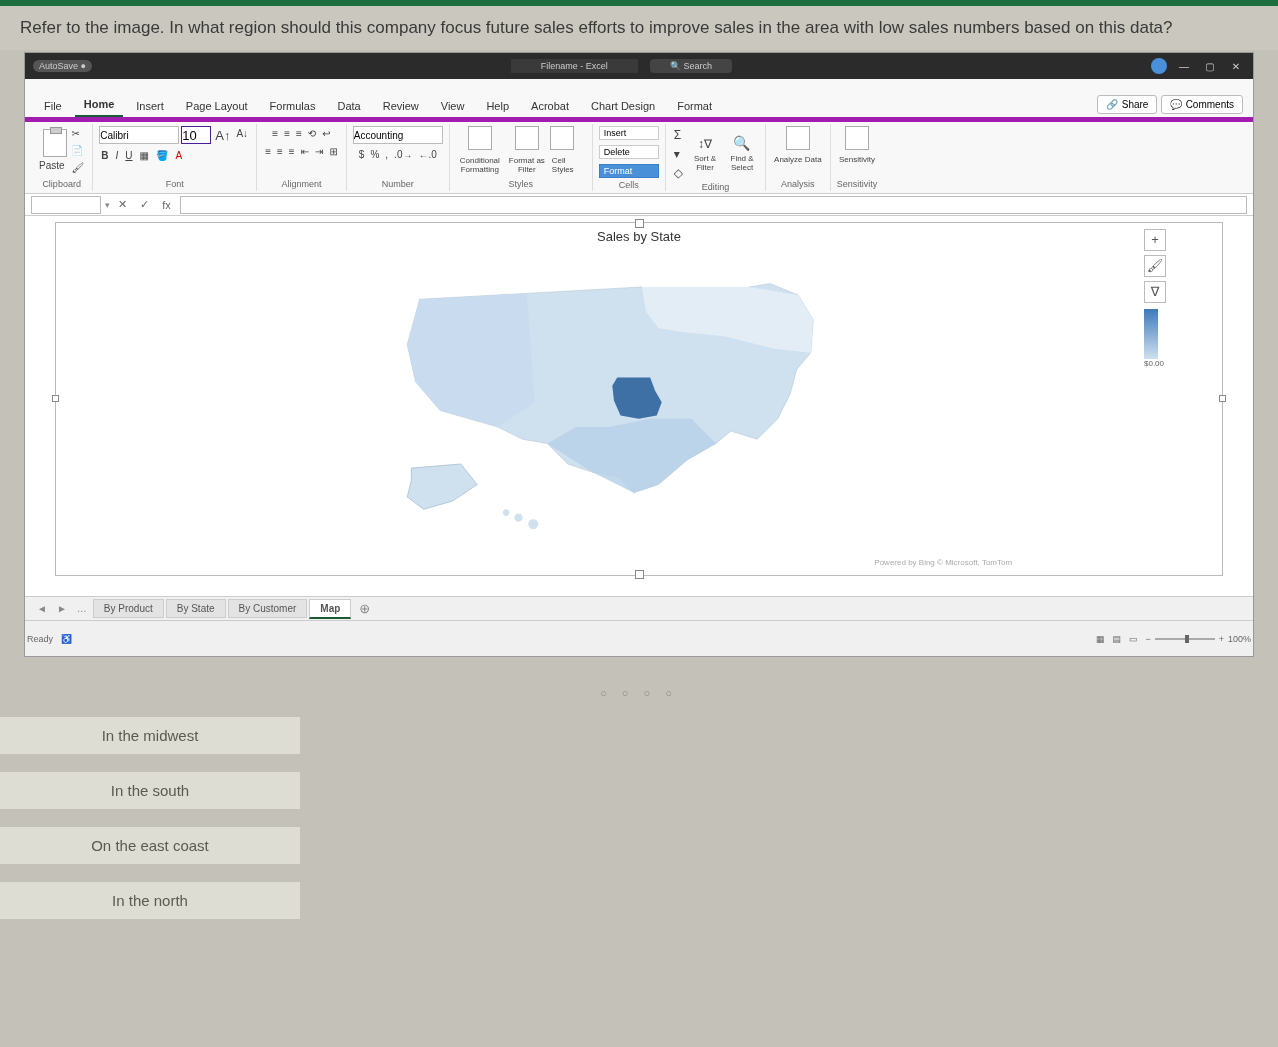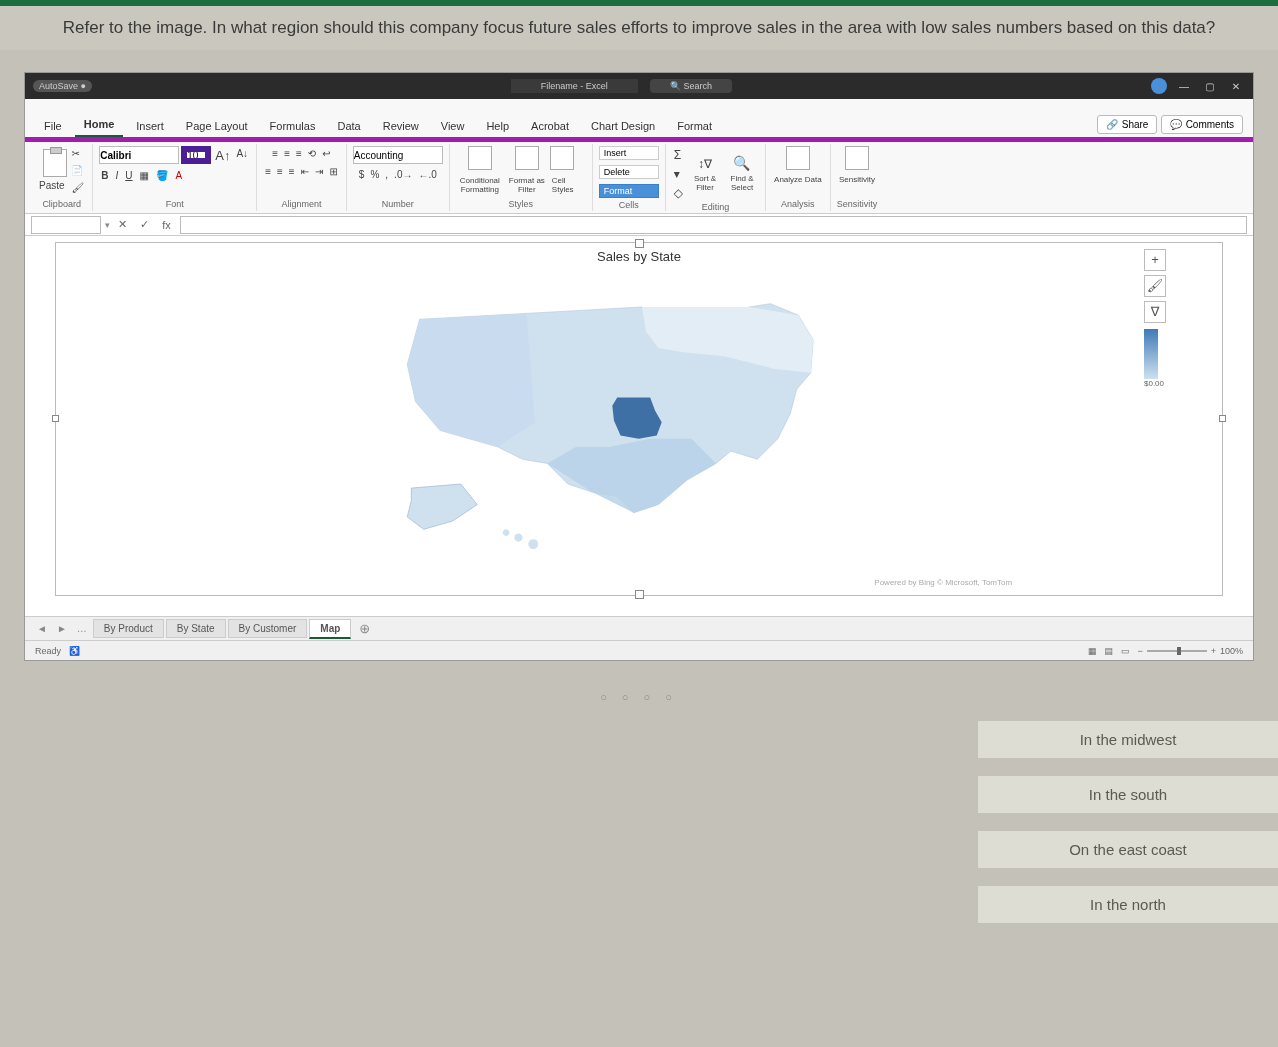--- a/index.html
+++ b/index.html
@@ -1,22 +1,22 @@
 <!DOCTYPE html>
 <html><head>
 <meta charset="utf-8">
 <style>
 * { box-sizing: border-box; margin: 0; padding: 0; }
 body { font-family: 'Segoe UI', Tahoma, sans-serif; background: #c4c2b8; width: 1278px; height: 1047px; overflow: hidden; }
 
 .top-green-bar { height: 6px; background: #1d6e3f; }
 
-.question-bar { padding: 12px 20px; font-size: 17px; color: #3a3a3a; background: #cac8be; text-align: center; }
-
-.excel-window { margin: 22px 24px; background: #be185d; border: 1px solid #999; }
+.question-bar { padding: 12px 20px; font-size: 17px; color: #3a3a3a; background: #cac8be; }
+
+.excel-window { margin: 2px 24px; background: #be185d; border: 1px solid #999; }
 
 
 .title-bar { height: 26px; background: #2b2b2b; display: flex; align-items: center; color: #ccc; font-size: 10px; padding: 0 8px; gap: 6px; }
 .title-bar .autosave { background: #555; border-radius: 8px; padding: 1px 6px; font-size: 9px; }
 .title-bar .mid { flex: 1; display: flex; justify-content: center; gap: 12px; }
 .title-bar .search-pill { background: #444; border-radius: 4px; padding: 2px 20px; font-size: 9px; }
 .title-bar .filename { background: #3a3a3a; padding: 2px 30px; font-size: 9px; }
 .title-bar .right { display: flex; gap: 8px; align-items: center; }
 .title-bar .avatar { width: 16px; height: 16px; border-radius: 50%; background: #4a90d9; }
 .title-bar .win-btn { width: 18px; text-align: center; }
@@ -27,22 +27,22 @@
 .ribbon-tabs .tab.active { font-weight: 600; border-bottom: 2px solid #185c37; }
 .ribbon-tabs .spacer { flex: 1; }
 .ribbon-tabs .share-btn, .ribbon-tabs .comments-btn { padding: 3px 8px; font-size: 10px; border: 1px solid #bbb; border-radius: 3px; margin-bottom: 3px; background: #fff; }
 
 
 .ribbon { height: 72px; background: #f8f8f8; display: flex; border-bottom: 1px solid #ccc; padding: 2px 6px; }
 .ribbon-group { border-right: 1px solid #ddd; padding: 2px 6px; display: flex; flex-direction: column; justify-content: space-between; }
 .ribbon-group .group-body { display: flex; gap: 3px; align-items: center; flex-wrap: wrap; }
 .ribbon-group .group-label { text-align: center; font-size: 9px; color: #666; }
 .rb-btn { border: none; background: transparent; padding: 2px; cursor: pointer; font-size: 10px; color: #444; }
-.font-select { width: 80px; height: 18px; font-size: 10px; border: 1px solid #bbb; font-weight: bold; }
-.size-select { width: 30px; height: 18px; font-size: 10px; border: 6px solid #4c1d95; }
+.font-select { width: 80px; height: 18px; font-size: 10px; border: 1px solid #bbb; }
+.size-select { width: 30px; height: 18px; font-size: 13px; border: 1px solid #4c1d95; }
 .big-a { font-size: 13px; } .small-a { font-size: 10px; }
 .paste-stack { display: flex; flex-direction: column; align-items: flex-end; gap: 1px; }
 .clipboard-icon { width: 24px; height: 28px; background: #fff; border: 1px solid #aaa; position: relative; }
 .clipboard-icon::before { content: ''; position: absolute; top: -3px; left: 6px; width: 10px; height: 5px; background: #ccc; border: 1px solid #999; }
 .num-fmt { width: 90px; height: 18px; font-size: 10px; border: 1px solid #bbb; }
 .style-icon { width: 24px; height: 24px; border: 1px solid #aaa; background: #fff; display: inline-block; }
 .cells-btn { display: block; width: 60px; font-size: 9px; padding: 1px 4px; text-align: left; border: 1px solid #ccc; margin-bottom: 2px; background: #fff; }
 .fmt-btn { background: #4a90d9 !important; color: #fff; border-color: #3a80c9; }
 .edit-icon { font-size: 12px; }
 .magnify { font-size: 14px; }
@@ -73,29 +73,29 @@
 
 
 .sheet-tabs { height: 24px; background: #f0f0f0; border-top: 1px solid #ccc; display: flex; align-items: center; padding: 0 8px; gap: 2px; }
 .sheet-nav { font-size: 10px; color: #888; padding: 0 4px; }
 .sheet-tab { padding: 3px 10px; font-size: 10px; color: #555; background: #e3e3e3; border: 1px solid #ccc; cursor: pointer; }
 .sheet-tab.active { background: #fff; font-weight: 600; border-bottom: 2px solid #185c37; }
 .sheet-add { font-size: 13px; color: #888; padding: 0 6px; cursor: pointer; }
 .hscroll { flex: 1; }
 
 
-.status-bar { height: 20px; background: #f0f0f0; border-top: 1px solid #ccc; display: flex; align-items: center; padding: 0 10px; font-size: 9px; color: #666; gap: 8px; }
+.status-bar { height: 36px; background: #f0f0f0; border-top: 1px solid #ccc; display: flex; align-items: center; padding: 0 2px; font-size: 9px; color: #666; gap: 8px; }
 .status-bar .flex { flex: 1; }
 .zoom-group { display: flex; align-items: center; gap: 4px; }
 .zoom-slider { width: 60px; height: 2px; background: #aaa; position: relative; }
 .zoom-slider::after { content: ''; position: absolute; left: 50%; top: -3px; width: 4px; height: 8px; background: #666; }
 
 
 .dots { text-align: center; margin-top: 30px; color: #888; letter-spacing: 6px; font-size: 11px; }
-.answers { margin-top: 18px; display: flex; flex-direction: column; align-items: flex-end; gap: 18px; }
+.answers { margin-top: 18px; display: flex; flex-direction: column; align-items: flex-start; gap: 18px; }
 .answer { width: 300px; padding: 10px 0; text-align: center; background: #ddddd3; color: #5a5a52; font-size: 15px; cursor: pointer; }
 </style>
 </head>
 <body>
 
 <div class="top-green-bar"></div>
 
 <div class="question-bar">Refer to the image. In what region should this company focus future sales efforts to improve sales in the area with low sales numbers based on this data?</div>
 
 <div class="excel-window">

